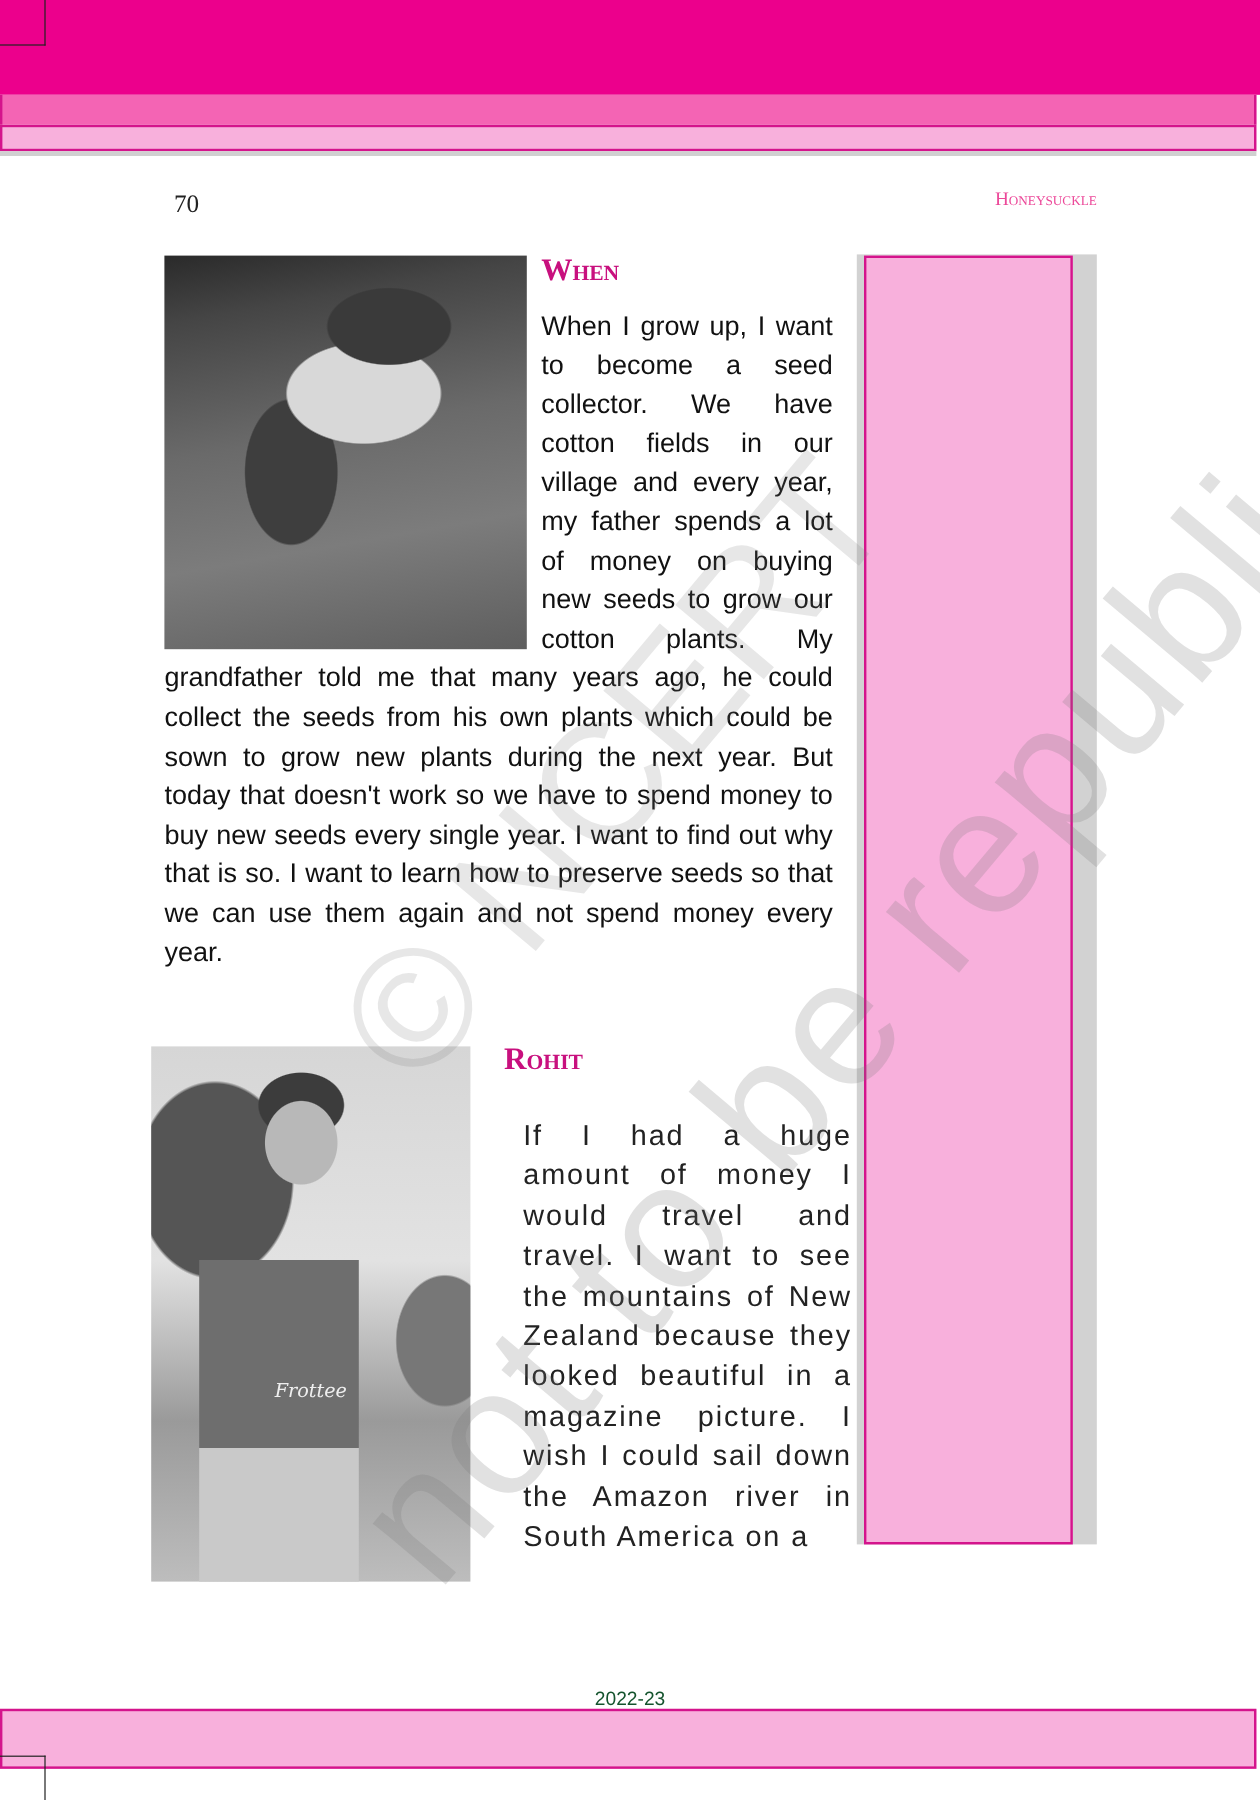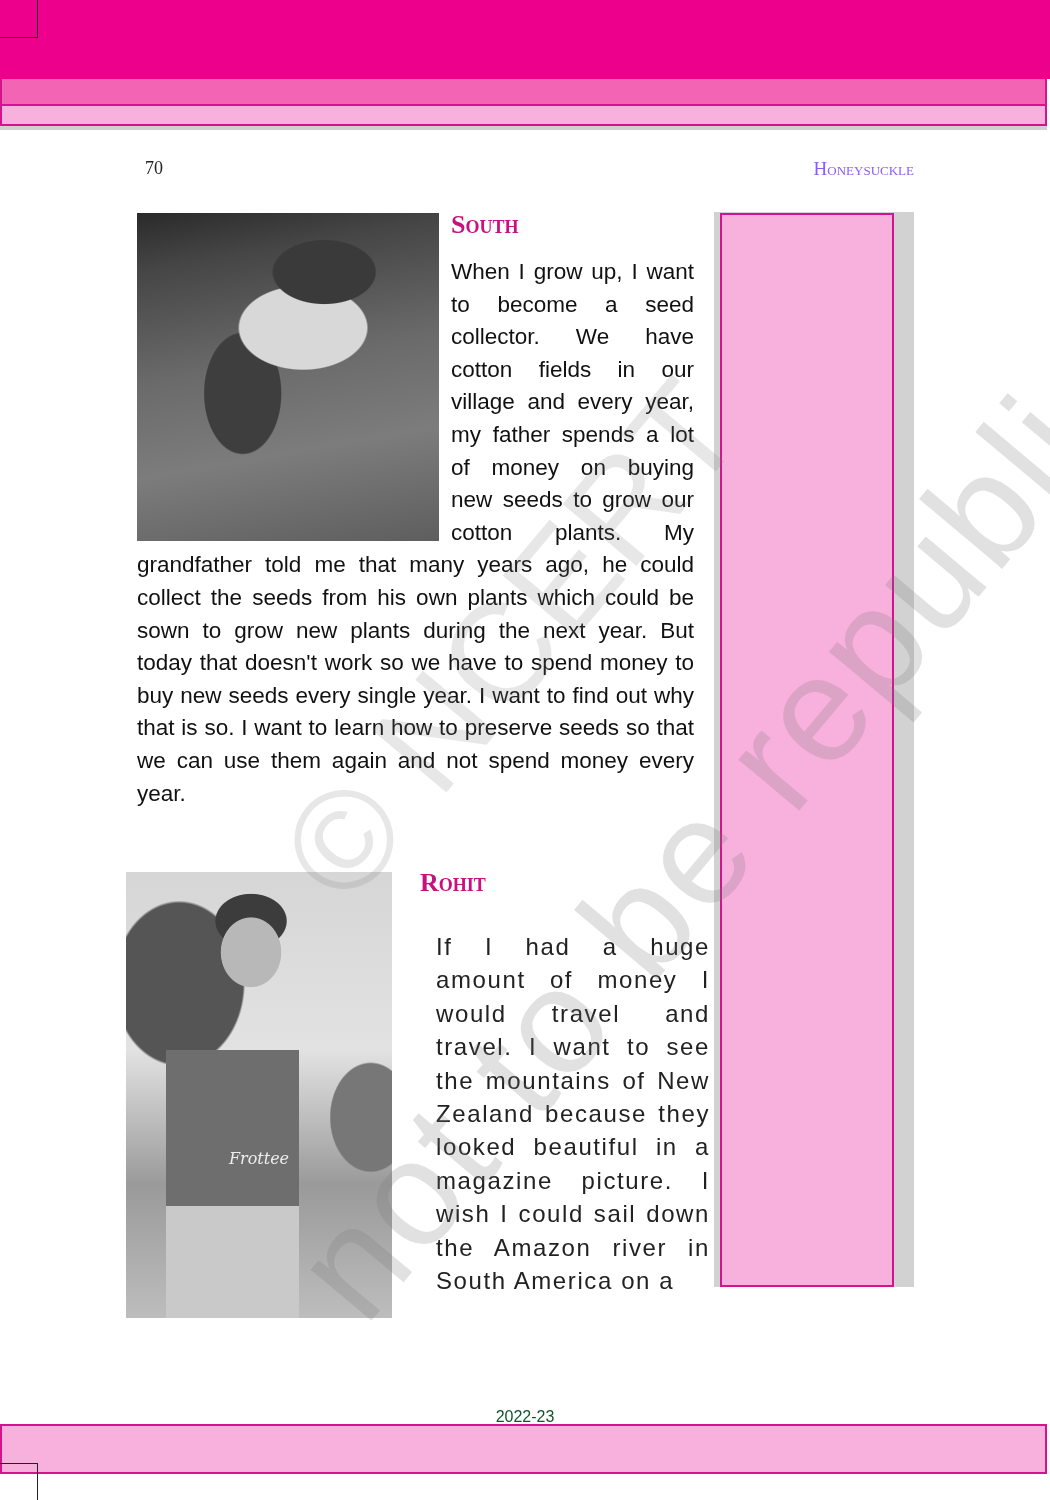--- a/index.html
+++ b/index.html
@@ -2,22 +2,22 @@
 <html><head>
 <meta charset="utf-8">
 <style>
   html, body { margin:0; padding:0; }
   body { width:1050px; height:1500px; position:relative; background:#ffffff; overflow:hidden; font-family:"DejaVu Sans", sans-serif; }
   .top-band { position:absolute; left:0; top:0; width:1050px; height:79px; background:#ec008c; }
   .top-band2 { position:absolute; left:0; top:79px; width:1047px; height:25px; background:#f464b4; border-left:2px solid #d4148c; border-right:2px solid #d4148c; box-sizing:border-box; }
   .top-band3 { position:absolute; left:0; top:104px; width:1047px; height:22px; background:#f8b0dc; border:2px solid #d4148c; box-sizing:border-box; }
   .top-shadow { position:absolute; left:0; top:126px; width:1047px; height:4px; background:#d0d0d0; }
   .crop-mark-tl { position:absolute; left:0; top:0; width:38px; height:38px; border-right:1px solid #222; border-bottom:1px solid #222; box-sizing:border-box; }
-  .page-num { position:absolute; left:145px; top:158px; font-family:"Liberation Serif", serif; font-size:18px; color:#222; }
-  .running-head { position:absolute; right:136px; top:158px; font-family:"Liberation Serif", serif; font-size:19px; color:#8b5cf6; font-variant:small-caps; letter-spacing:0px; }
+  .page-num { position:absolute; left:145px; top:158px; font-family:"Liberation Serif", serif; font-size:21px; color:#222; }
+  .running-head { position:absolute; right:136px; top:158px; font-family:"Liberation Serif", serif; font-size:16px; color:#ec4899; font-variant:small-caps; letter-spacing:0px; }
   .photo { position:absolute; overflow:hidden; }
   .photo-nasir { left:137px; top:213px; width:302px; height:328px; background:
       radial-gradient(ellipse 28% 16% at 62% 18%, #3a3a3a 0 60%, transparent 62%),
       radial-gradient(ellipse 30% 18% at 55% 35%, #d8d8d8 0 70%, transparent 72%),
       radial-gradient(ellipse 18% 26% at 35% 55%, #3e3e3e 0 70%, transparent 72%),
       linear-gradient(170deg, #2a2a2a 0%, #454545 15%, #6a6a6a 45%, #7c7c7c 70%, #5e5e5e 100%); }
   .photo-rohit { left:126px; top:872px; width:266px; height:446px; background:
       radial-gradient(ellipse 16% 11% at 47% 18%, #b8b8b8 0 70%, transparent 72%),
       radial-gradient(ellipse 22% 10% at 47% 11%, #3c3c3c 0 60%, transparent 62%),
       linear-gradient(180deg, transparent 0 40%, #6e6e6e 40% 75%, #c9c9c9 75% 100%) 30% 0/50% 100% no-repeat,
@@ -47,21 +47,21 @@
 <div class="top-band"></div>
 <div class="crop-mark-tl"></div>
 <div class="top-band2"></div>
 <div class="top-band3"></div>
 <div class="top-shadow"></div>
 
 <div class="page-num">70</div>
 <div class="running-head">Honeysuckle</div>
 
 <div class="photo photo-nasir" title="Boy crouching on ground collecting seeds"></div>
-<div class="heading h-nasir">South</div>
+<div class="heading h-nasir">When</div>
 <div class="nasir-wrap comic">
   <div class="nasir-float"></div>
   <p>When I grow up, I want to become a seed collector. We have cotton fields in our village and every year, my father spends a lot of money on buying new seeds to grow our cotton plants. My grandfather told me that many years ago, he could collect the seeds from his own plants which could be sown to grow new plants during the next year. But today that doesn't work so we have to spend money to buy new seeds every single year. I want to find out why that is so. I want to learn how to preserve seeds so that we can use them again and not spend money every year.</p>
 </div>
 
 <div class="photo photo-rohit" title="Smiling boy standing outdoors in a jacket">
   <span class="photo-label">Frottee</span>
 </div>
 <div class="heading h-rohit">Rohit</div>
 <p class="rohit-text">If I had a huge amount of money I would travel and travel. I want to see the mountains of New Zealand because they looked beautiful in a magazine picture. I wish I could sail down the Amazon river in South America on a</p>

